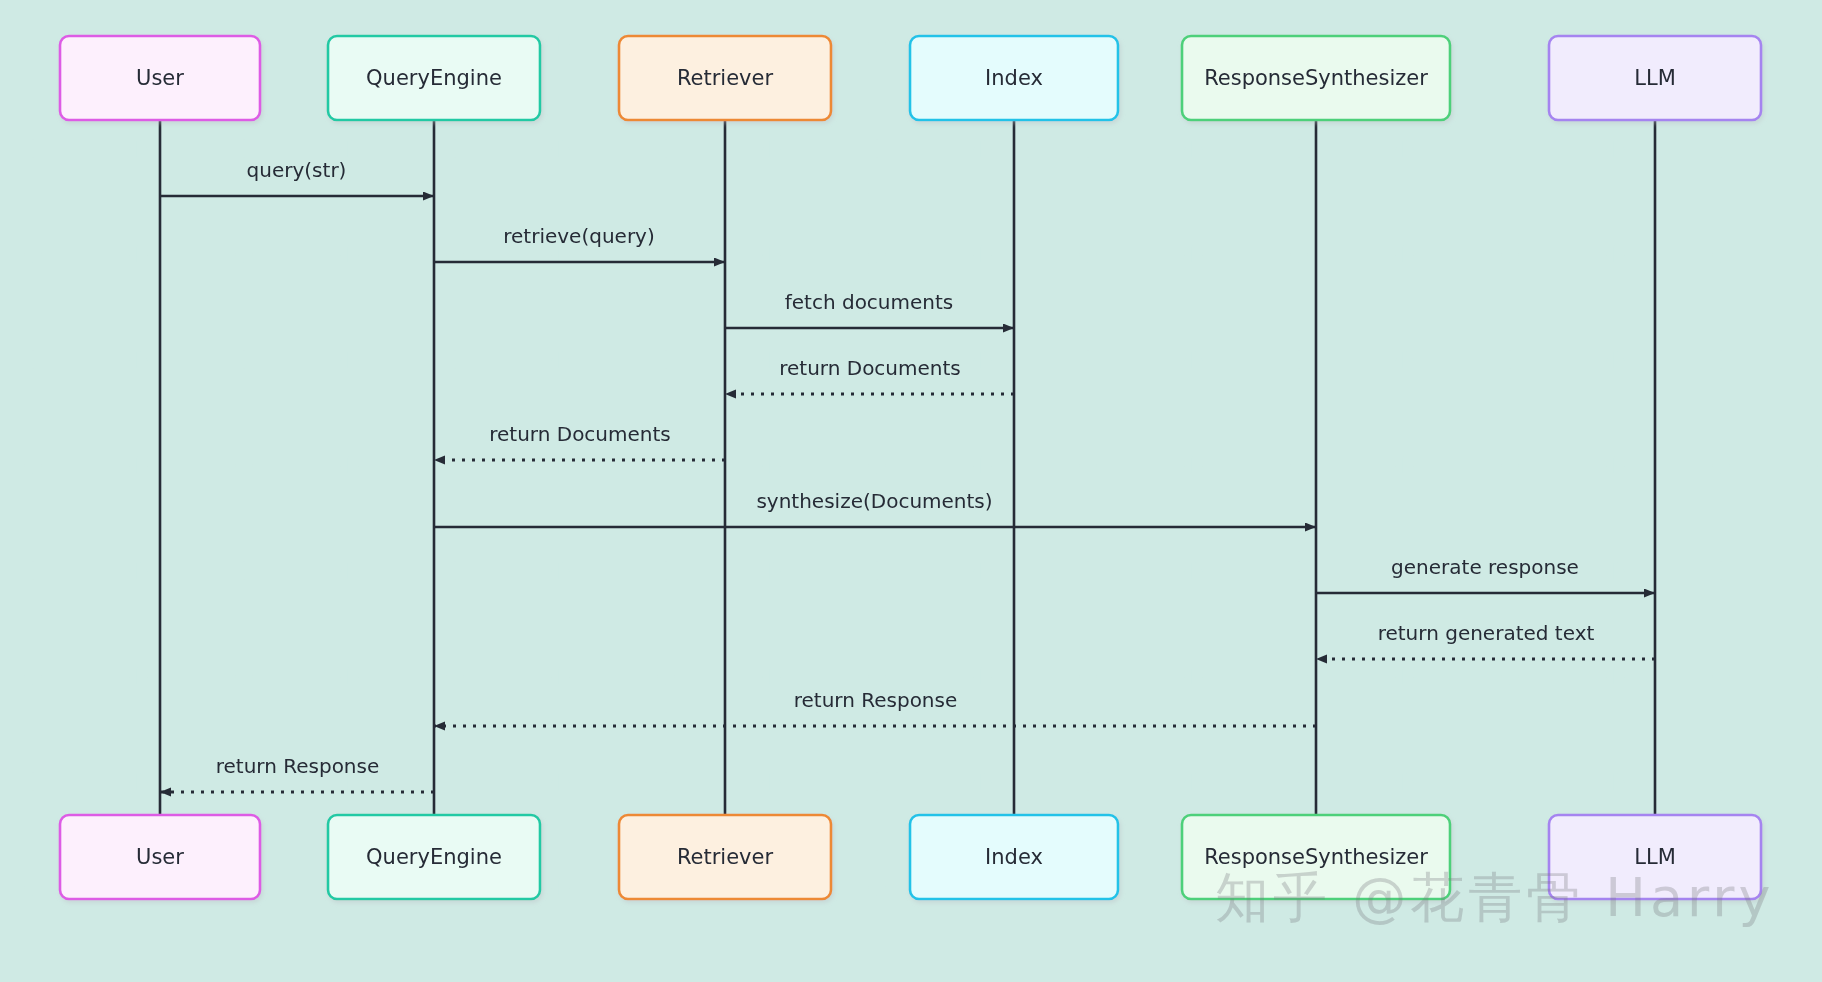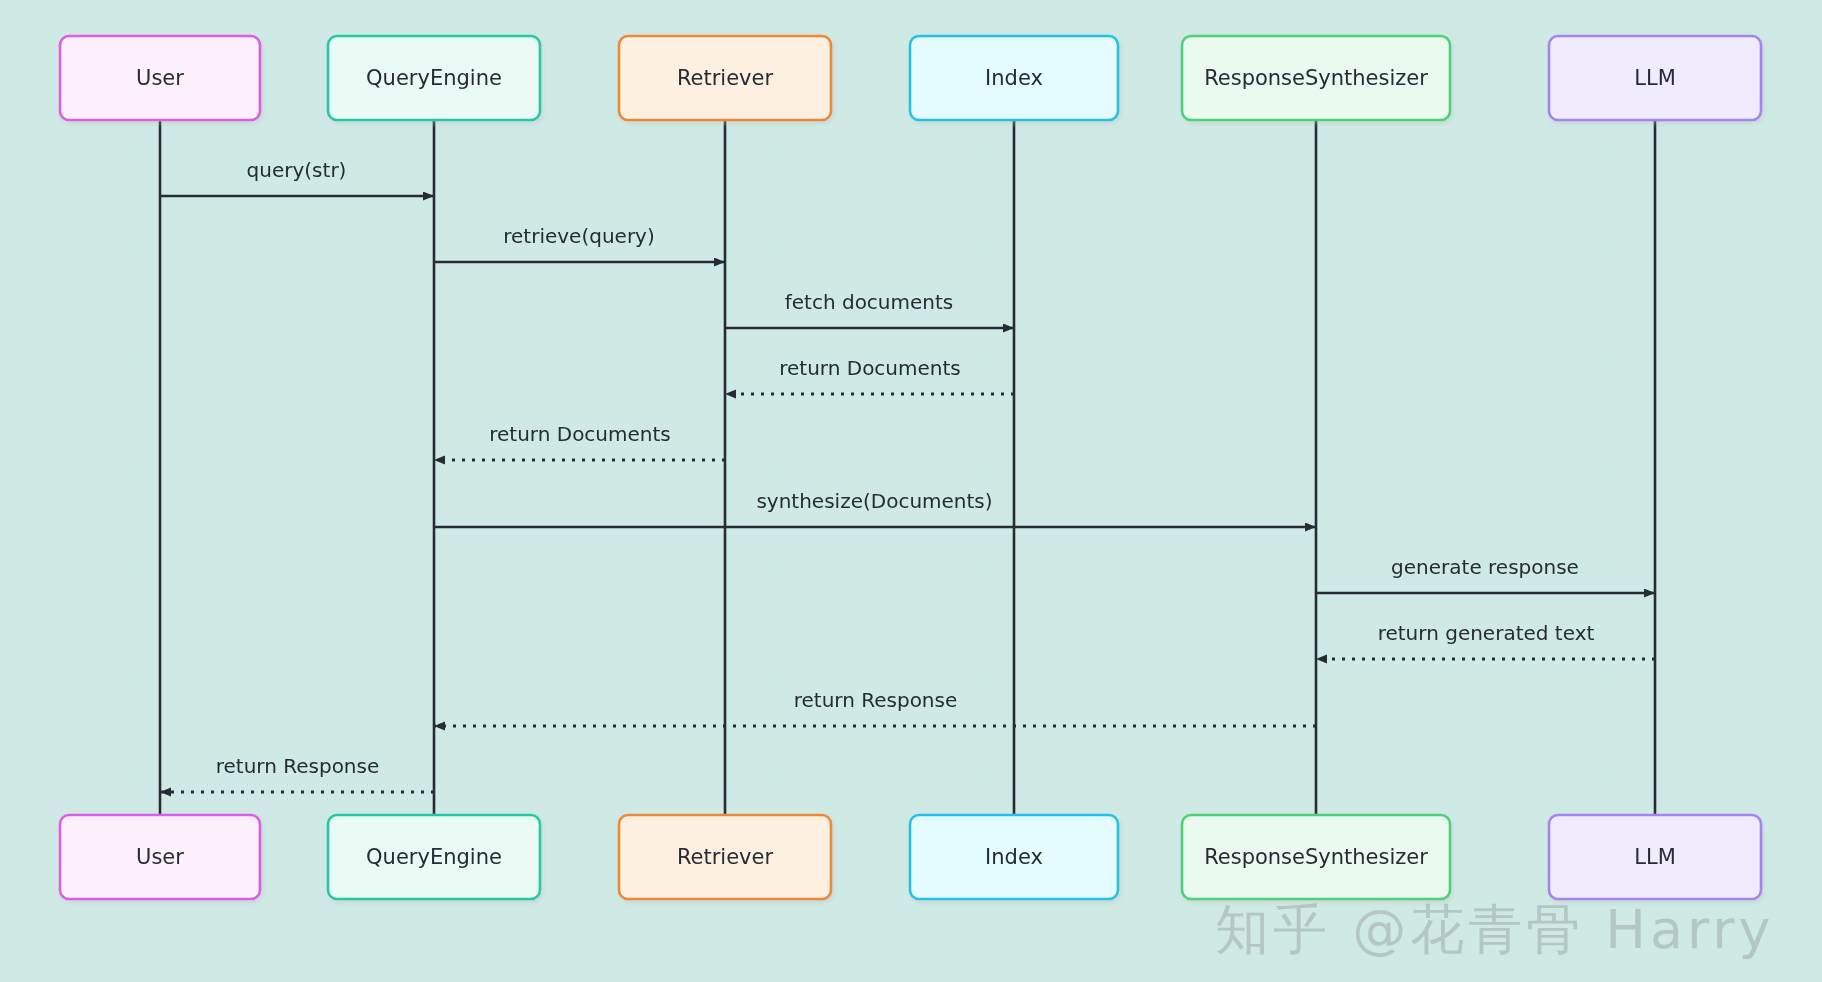--- a/index.html
+++ b/index.html
@@ -75,21 +75,20 @@
     position: absolute;
     left: 1215px;
     top: 862px;
     font-size: 54px;
     letter-spacing: 4px;
     color: rgba(120,120,125,0.30);
     font-family: "DejaVu Sans", "Liberation Sans", sans-serif;
     white-space: nowrap;
     pointer-events: none;
     user-select: none;
-    margin-top: 32px;
   }
 </style>
 </head>
 <body>
 
 <div id="canvas">
 
   <div id="bg-pattern"></div>
   <svg id="bg-plus" width="1822" height="982" aria-hidden="true">
       <rect x="24" y="41.4" width="18" height="3.2" fill="#cfeae4" rx="1.2"></rect>

